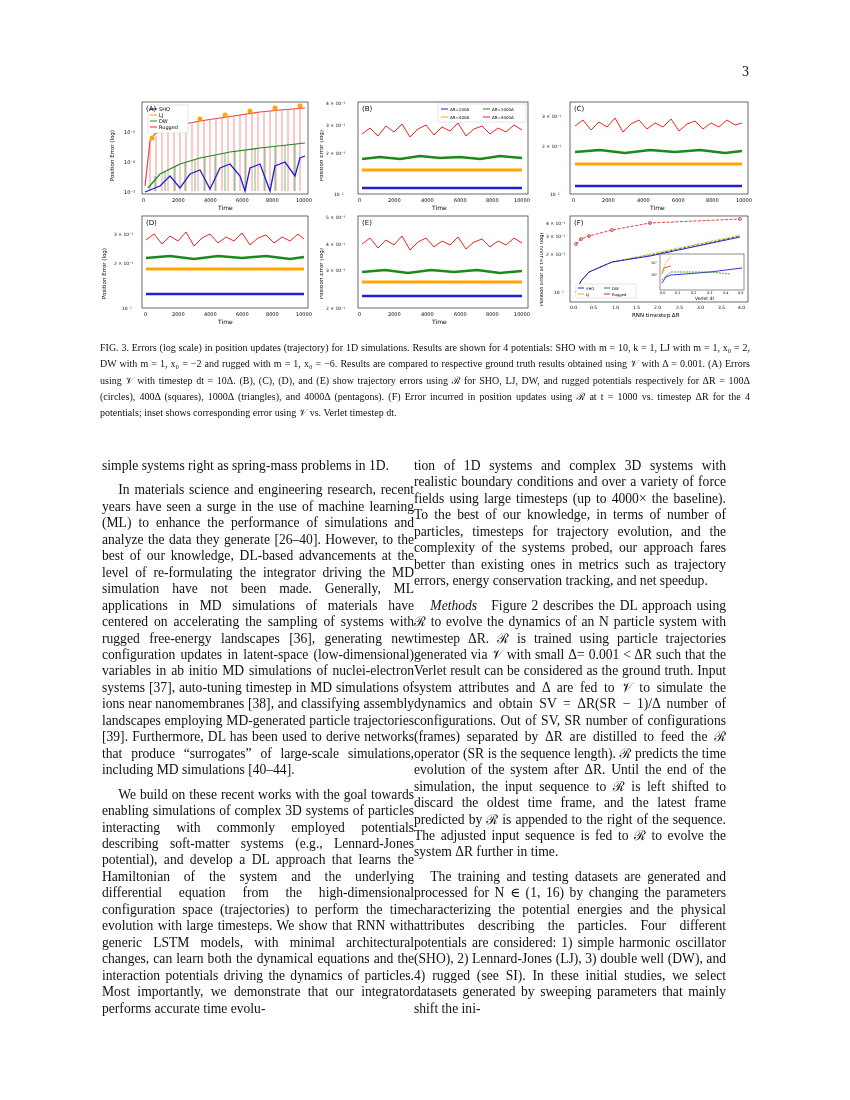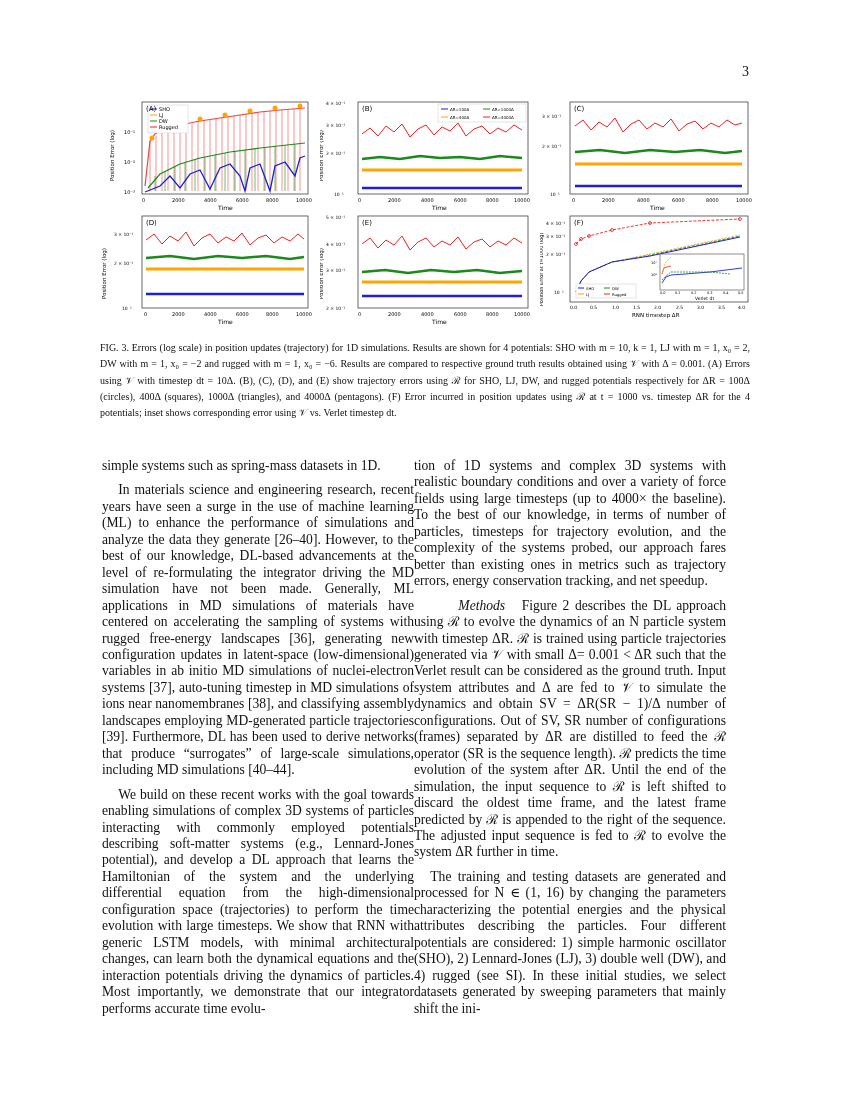--- a/index.html
+++ b/index.html
@@ -8,21 +8,21 @@
   .figure { position:absolute; top:96px; left:100px; width:660px; height:240px; }
   .panel { position:absolute; width:212px; height:118px; }
   .panel svg { width:100%; height:100%; display:block; }
   .caption { position:absolute; top:340px; left:100px; width:650px; font-size:10px; line-height:16.3px; text-align:justify; }
   .col { position:absolute; top:458px; width:312px; font-size:13.6px; line-height:16.45px; text-align:justify; hyphens:auto; }
   .col.left { left:102px; }
   .col.right { left:414px; }
   .col p { margin:0 0 8px 0; text-indent:0; }
   .col p.ind { text-indent:1.2em; }
   .col p.first { text-indent:0; }
-  em { font-style:italic;margin-left:28px; }
+  em { font-style:italic; }
   .axlbl { font-family:"DejaVu Sans",sans-serif; }
 </style>
 </head>
 <body>
 
 <div class="page-num">3</div>
 
 <div class="figure">
 
   <div class="panel" style="left:0;top:0;">
@@ -254,21 +254,21 @@
       </g>
       <text x="92" y="103" font-size="5.5" class="axlbl">RNN timestep ΔR</text>
       <text transform="translate(3,92) rotate(-90)" font-size="5" class="axlbl">Position Error at t=1000 (log)</text>
     </svg>
   </div>
 </div>
 
 <div class="caption">FIG. 3. Errors (log scale) in position updates (trajectory) for 1D simulations. Results are shown for 4 potentials: SHO with m = 10, k = 1, LJ with m = 1, x₀ = 2, DW with m = 1, x₀ = −2 and rugged with m = 1, x₀ = −6. Results are compared to respective ground truth results obtained using 𝒱 with Δ = 0.001. (A) Errors using 𝒱 with timestep dt = 10Δ. (B), (C), (D), and (E) show trajectory errors using ℛ for SHO, LJ, DW, and rugged potentials respectively for ΔR = 100Δ (circles), 400Δ (squares), 1000Δ (triangles), and 4000Δ (pentagons). (F) Error incurred in position updates using ℛ at t = 1000 vs. timestep ΔR for the 4 potentials; inset shows corresponding error using 𝒱 vs. Verlet timestep dt.</div>
 
 <div class="col left">
-  <p class="first">simple systems such as spring-mass datasets in 1D.</p>
+  <p class="first">simple systems right as spring-mass problems in 1D.</p>
   <p class="ind">In materials science and engineering research, recent years have seen a surge in the use of machine learning (ML) to enhance the performance of simulations and analyze the data they generate [26–40]. However, to the best of our knowledge, DL-based advancements at the level of re-formulating the integrator driving the MD simulation have not been made. Generally, ML applications in MD simulations of materials have centered on accelerating the sampling of systems with rugged free-energy landscapes [36], generating new configuration updates in latent-space (low-dimensional) variables in ab initio MD simulations of nuclei-electron systems [37], auto-tuning timestep in MD simulations of ions near nanomembranes [38], and classifying assembly landscapes employing MD-generated particle trajectories [39]. Furthermore, DL has been used to derive networks that produce “surrogates” of large-scale simulations, including MD simulations [40–44].</p>
   <p class="ind">We build on these recent works with the goal towards enabling simulations of complex 3D systems of particles interacting with commonly employed potentials describing soft-matter systems (e.g., Lennard-Jones potential), and develop a DL approach that learns the Hamiltonian of the system and the underlying differential equation from the high-dimensional configuration space (trajectories) to perform the time evolution with large timesteps. We show that RNN with generic LSTM models, with minimal architectural changes, can learn both the dynamical equations and the interaction potentials driving the dynamics of particles. Most importantly, we demonstrate that our integrator performs accurate time evolu-</p>
 </div>
 
 <div class="col right">
   <p class="first">tion of 1D systems and complex 3D systems with realistic boundary conditions and over a variety of force fields using large timesteps (up to 4000× the baseline). To the best of our knowledge, in terms of number of particles, timesteps for trajectory evolution, and the complexity of the systems probed, our approach fares better than existing ones in metrics such as trajectory errors, energy conservation tracking, and net speedup.</p>
   <p class="ind"><em>Methods</em>&nbsp;&nbsp; <span>Figure 2 describes the DL approach using ℛ to evolve the dynamics of an N particle system with timestep ΔR. ℛ is trained using particle trajectories generated via 𝒱 with small Δ= 0.001 &lt; ΔR such that the Verlet result can be considered as the ground truth. Input system attributes and Δ are fed to 𝒱 to simulate the dynamics and obtain SV = ΔR(SR − 1)/Δ number of configurations. Out of SV, SR number of configurations (frames) separated by ΔR are distilled to feed the ℛ operator (SR is the sequence length). ℛ predicts the time evolution of the system after ΔR. Until the end of the simulation, the input sequence to ℛ is left shifted to discard the oldest time frame, and the latest frame predicted by ℛ is appended to the right of the sequence. The adjusted input sequence is fed to ℛ to evolve the system ΔR further in time.</span></p>
   <p class="ind">The training and testing datasets are generated and processed for N ∈ (1, 16) by changing the parameters characterizing the potential energies and the physical attributes describing the particles. Four different potentials are considered: 1) simple harmonic oscillator (SHO), 2) Lennard-Jones (LJ), 3) double well (DW), and 4) rugged (see SI). In these initial studies, we select datasets generated by sweeping parameters that mainly shift the ini-</p>
 </div>
 

